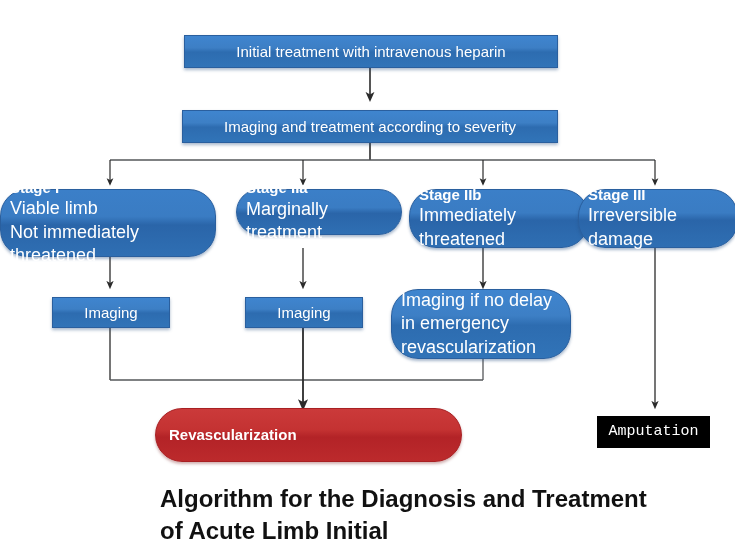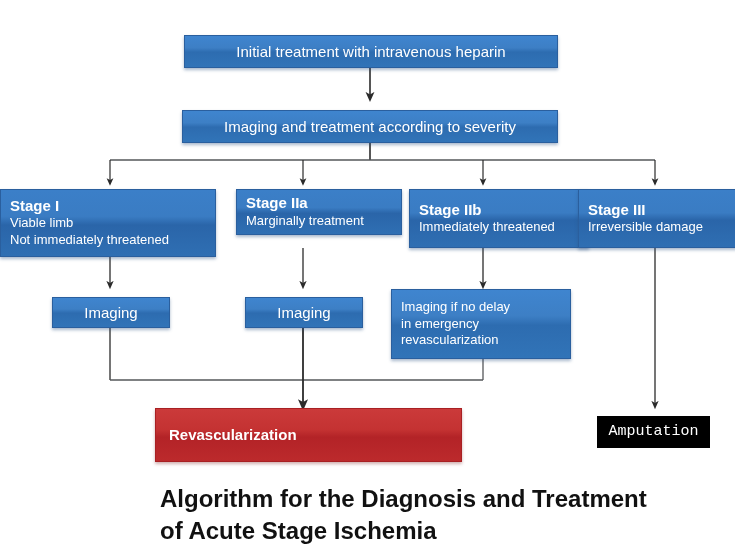--- a/index.html
+++ b/index.html
@@ -52,28 +52,29 @@
   .node.black {
     background: #000000;
     border: 1px solid #000000;
   }
   .ctr {
     text-align: center;
     margin-top: 8px;
   }
   .lft {
     text-align: left;
+    border-radius: 27px;
   }
   .title-line {
     font-size: 15px;
     font-weight: bold;
     line-height: 1.25;
   }
   .body-line {
-    font-size: 13px;
+    font-size: 18px;
     font-weight: normal;
     line-height: 1.3;
   }
   .single-line {
     font-size: 15px;
     font-weight: normal;
     line-height: 1.2;
   }
   .pad-lr {
     padding-left: 9px;
@@ -186,16 +187,16 @@
   <div class="node red lft" style="left:155px; top:408px; width:307px; height:54px; padding-left:13px; padding-right:8px;">
     <div class="title-line">Revascularization</div>
   </div>
 
   <div class="node black ctr" style="left:597px; top:408px; width:113px; height:32px;font-family:Liberation Mono, monospace;">
     <div class="single-line">Amputation</div>
   </div>
 
   <div class="fig-title">
     <div>Algorithm for the Diagnosis and Treatment</div>
-    <div>of Acute Stage Ischemia</div>
+    <div>of Acute Limb Initial</div>
   </div>
 
 </div>
 
 </body></html>

